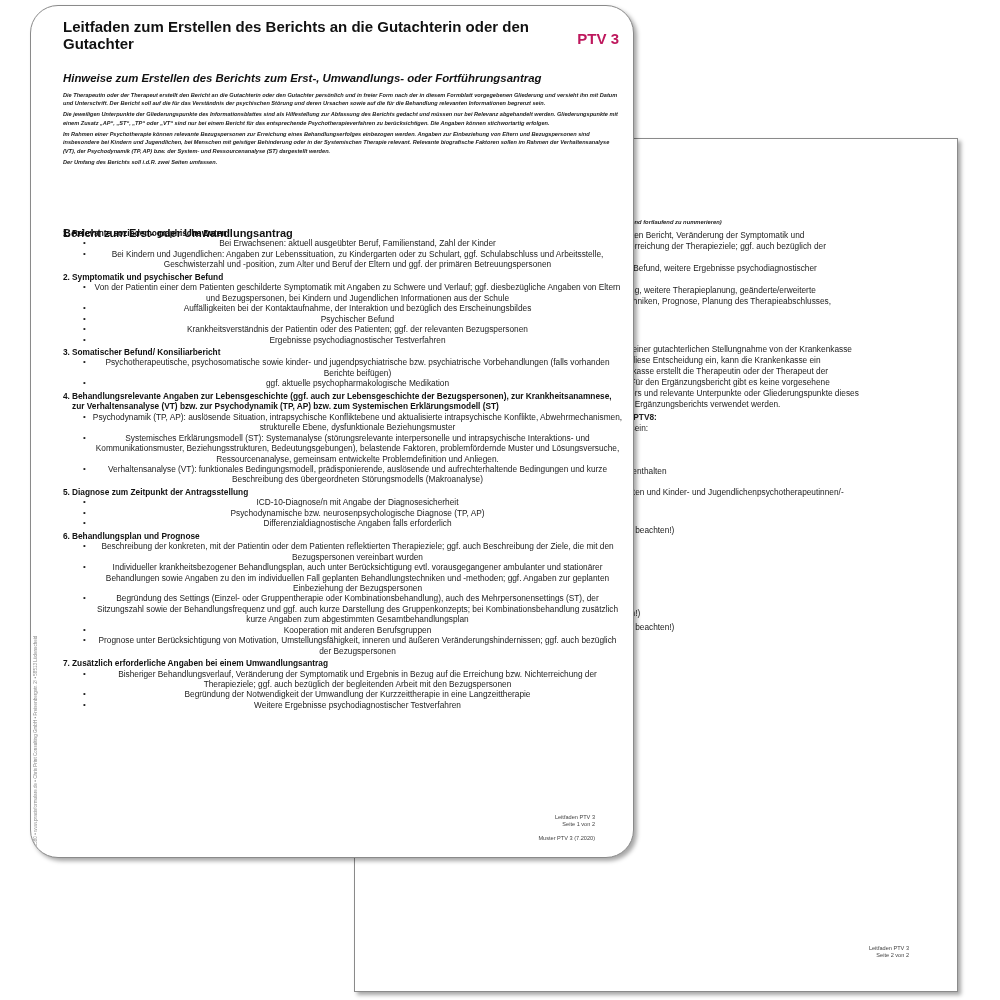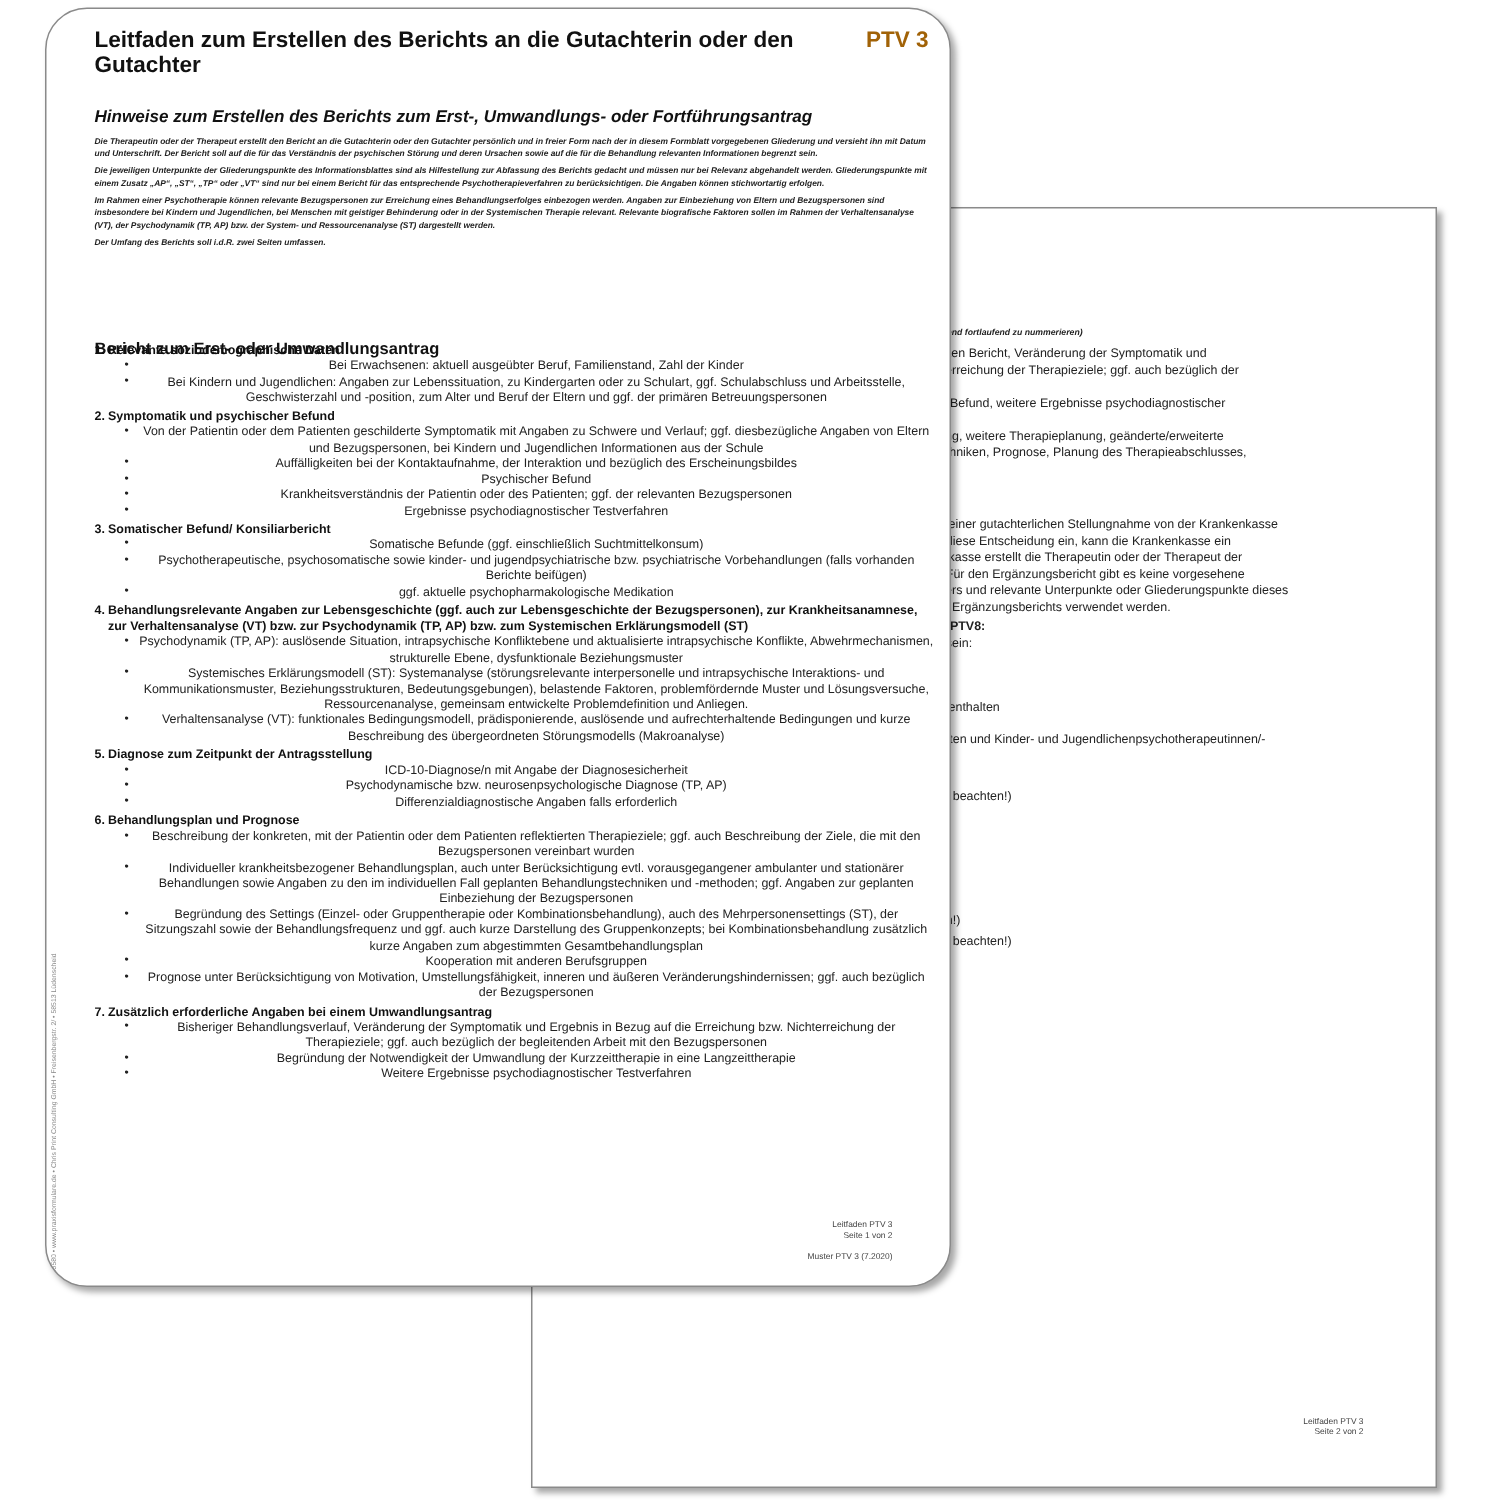--- a/index.html
+++ b/index.html
@@ -15,22 +15,22 @@
   }
   #page2 { left: 354px; top: 138px; width: 604px; height: 854px; z-index: 1; }
   #page1 { left: 30px; top: 5px; width: 604px; height: 853px; z-index: 2; border-radius: 28px; }
 
   
   .p1-title {
     position: absolute; left: 32px; top: 12px; width: 480px;
     font-size: 15px; font-weight: bold; line-height: 17px; color: #111;
   }
   .p1-code {
-    position: absolute; right: 14px; top: 12px;
-    font-size: 15px; font-weight: bold; color: #a16207;
+    position: absolute; right: 14px; top: 24px;
+    font-size: 15px; font-weight: bold; color: #be185d;
   }
   .p1-subtitle {
     position: absolute; left: 32px; top: 66px; width: 560px;
     font-size: 11.4px; font-weight: bold; font-style: italic; color: #111;
   }
   .p1-intro {
     position: absolute; left: 32px; top: 85px; width: 560px;
     font-size: 5.6px; font-style: italic; font-weight: bold; line-height: 8.4px; color: #222;
   }
   .p1-intro p { margin-bottom: 2.6px; }
@@ -134,34 +134,33 @@
           <li>Bei Erwachsenen: aktuell ausgeübter Beruf, Familienstand, Zahl der Kinder</li>
           <li>Bei Kindern und Jugendlichen: Angaben zur Lebenssituation, zu Kindergarten oder zu Schulart, ggf. Schulabschluss und Arbeitsstelle, Geschwisterzahl und -position, zum Alter und Beruf der Eltern und ggf. der primären Betreuungspersonen</li>
         </ul>
       </div>
       <div class="item">
         <div class="item-head multi">
           <span class="num">2.</span>
           <span class="txt">Symptomatik und psychischer Befund</span>
         </div>
         <ul class="bullets">
-          <li>Von der Patientin oder dem Patienten geschilderte Symptomatik mit Angaben zu Schwere und Verlauf; ggf. diesbezügliche Angaben von Eltern und Bezugspersonen, bei Kindern und Jugendlichen Informationen aus der Schule</li>
+          <li>Von der Patientin einer dem Patienten geschilderte Symptomatik mit Angaben zu Schwere und Verlauf; ggf. diesbezügliche Angaben von Eltern und Bezugspersonen, bei Kindern und Jugendlichen Informationen aus der Schule</li>
           <li>Auffälligkeiten bei der Kontaktaufnahme, der Interaktion und bezüglich des Erscheinungsbildes</li>
           <li>Psychischer Befund</li>
           <li>Krankheitsverständnis der Patientin oder des Patienten; ggf. der relevanten Bezugspersonen</li>
           <li>Ergebnisse psychodiagnostischer Testverfahren</li>
         </ul>
       </div>
       <div class="item">
         <div class="item-head multi">
           <span class="num">3.</span>
           <span class="txt">Somatischer Befund/ Konsiliarbericht</span>
         </div>
         <ul class="bullets">
-          <li>Somatische Befunde (ggf. einschließlich Suchtmittelkonsum)</li>
           <li>Psychotherapeutische, psychosomatische sowie kinder- und jugendpsychiatrische bzw. psychiatrische Vorbehandlungen (falls vorhanden Berichte beifügen)</li>
           <li>ggf. aktuelle psychopharmakologische Medikation</li>
         </ul>
       </div>
       <div class="item">
         <div class="item-head multi">
           <span class="num">4.</span>
           <span class="txt">Behandlungsrelevante Angaben zur Lebensgeschichte (ggf. auch zur Lebensgeschichte der Bezugspersonen), zur Krankheitsanamnese, zur Verhaltensanalyse (VT) bzw. zur Psychodynamik (TP, AP) bzw. zum Systemischen Erklärungsmodell (ST)</span>
         </div>
         <ul class="bullets">

